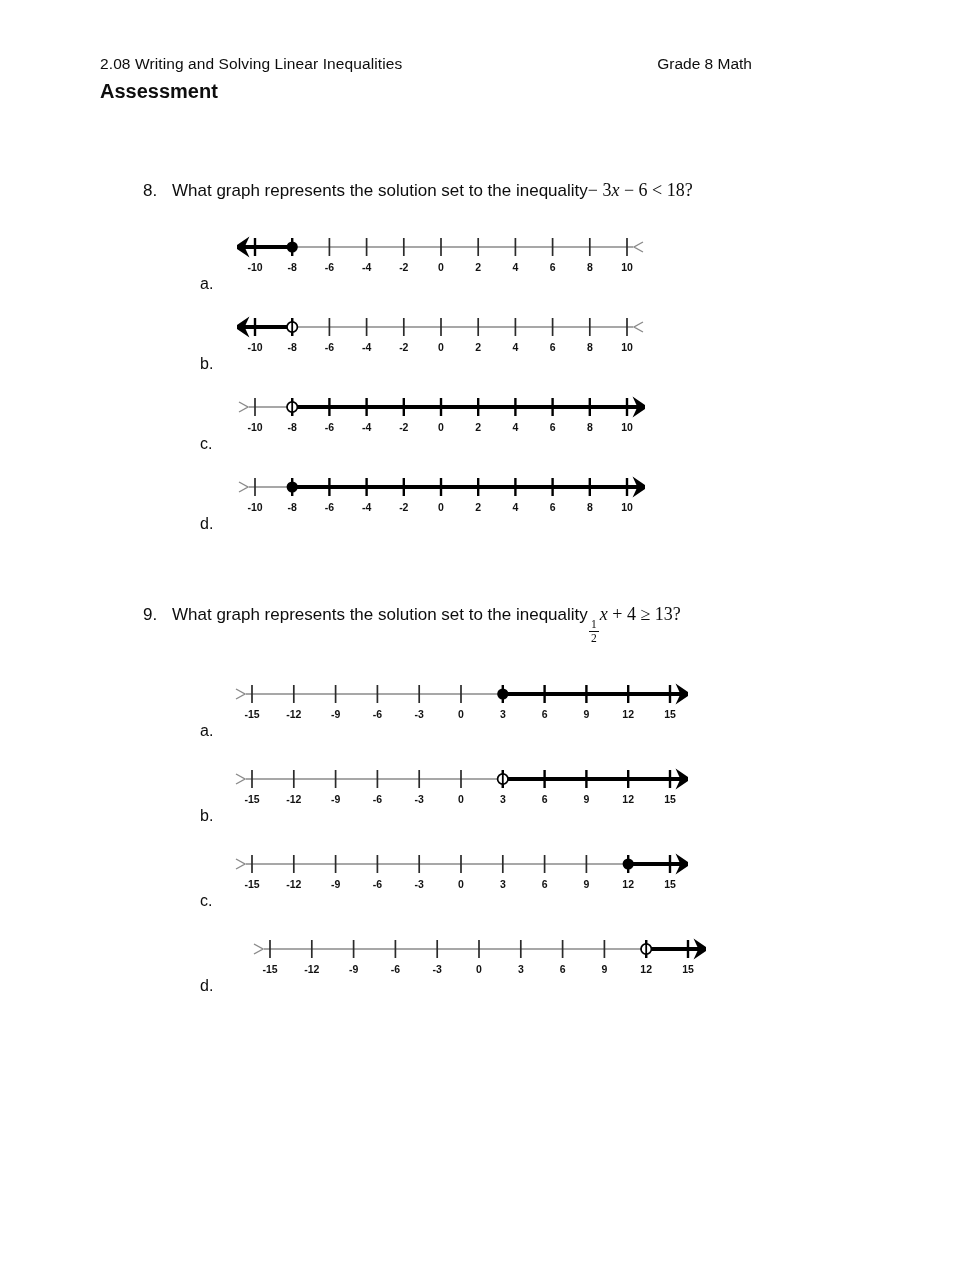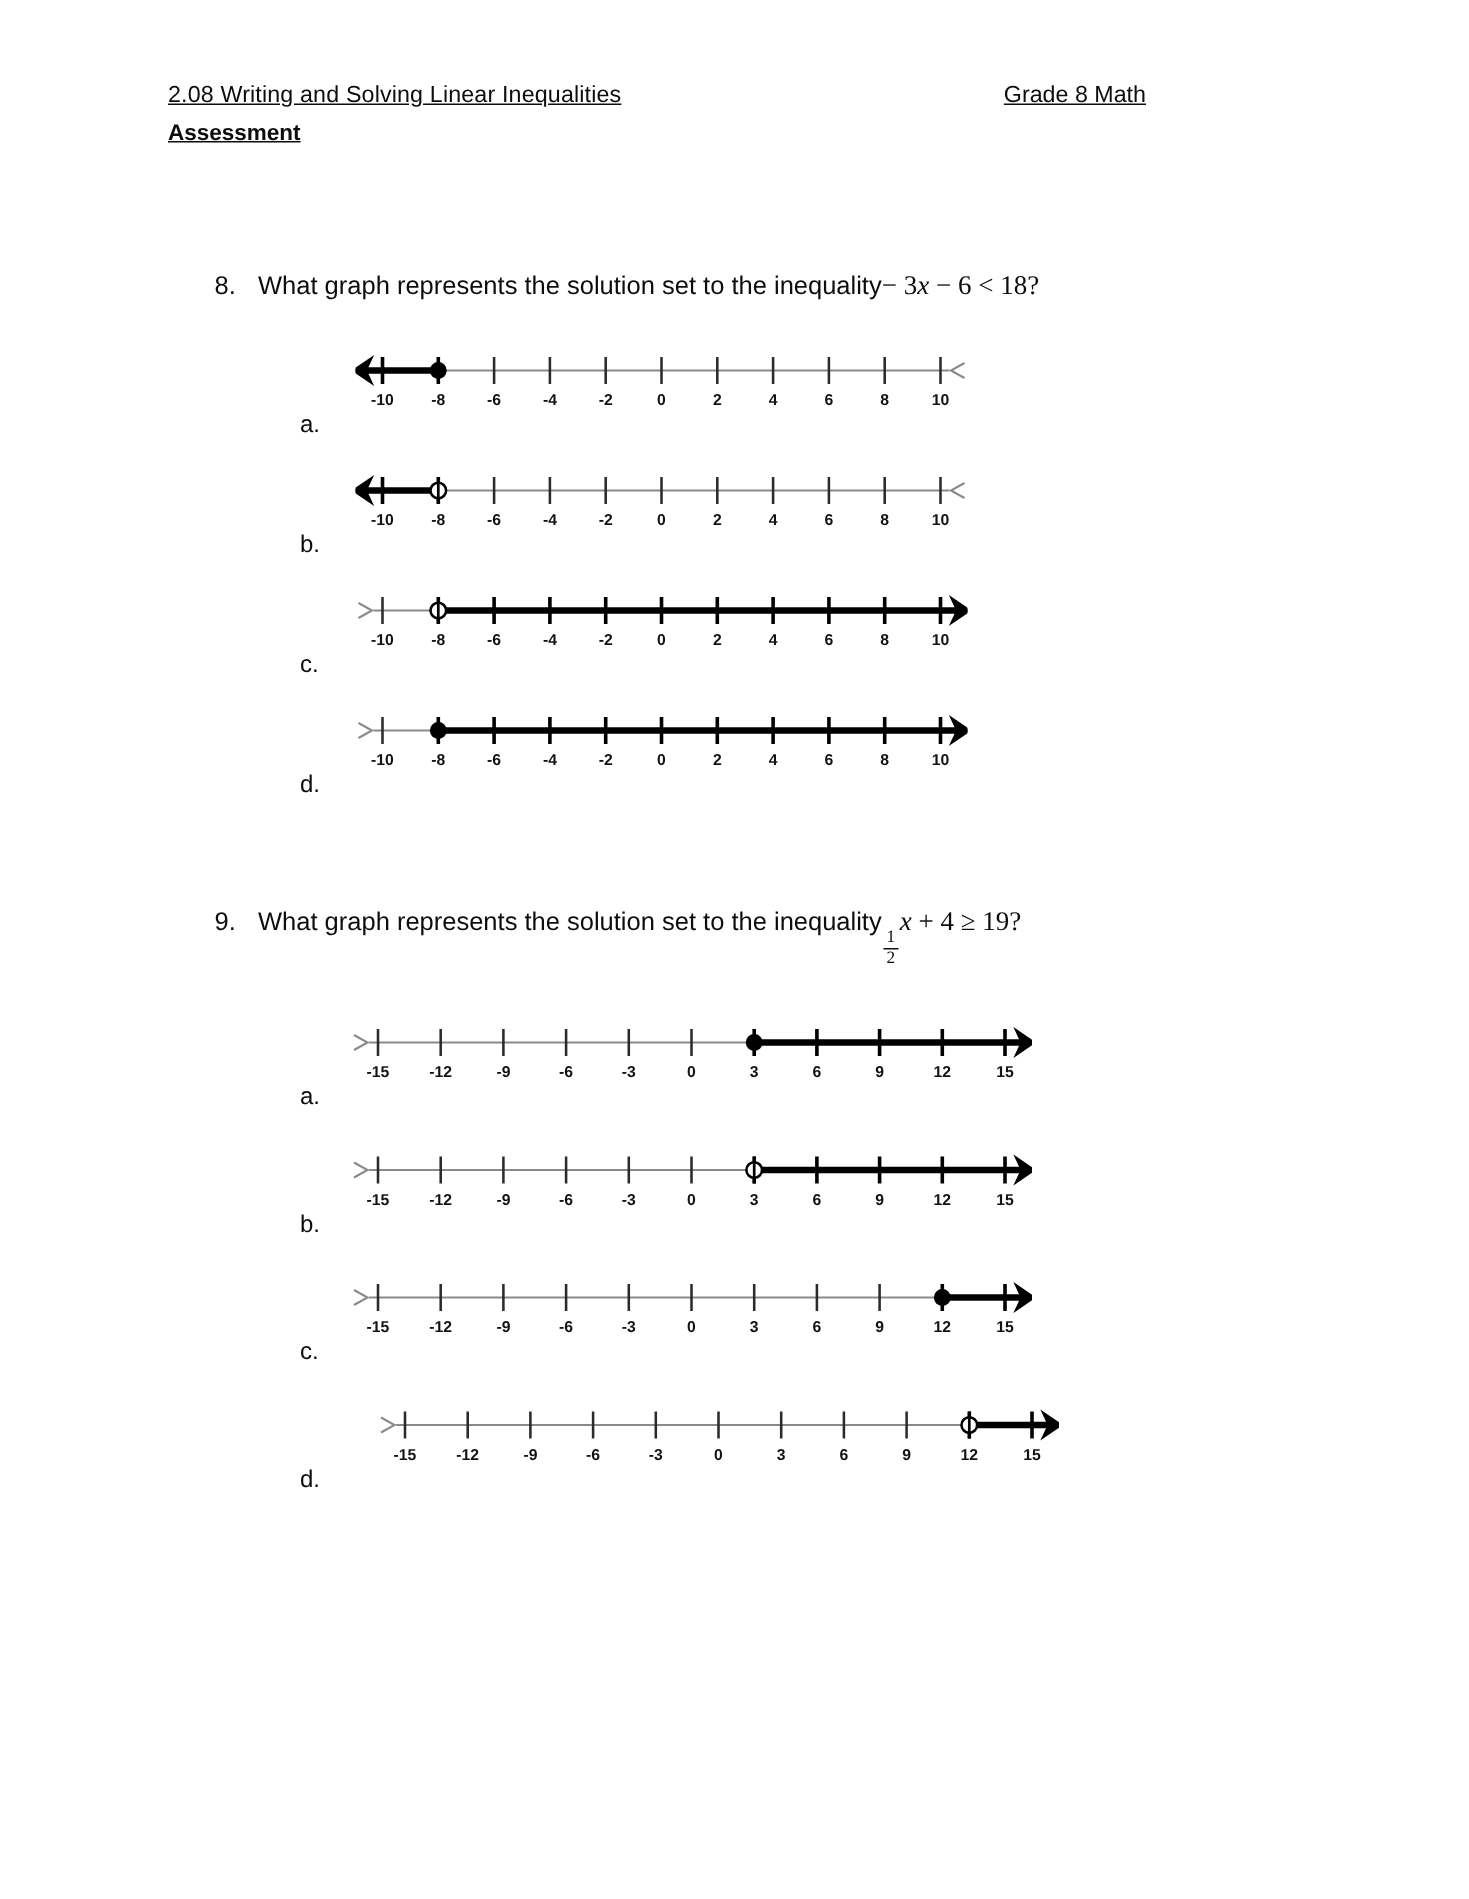--- a/index.html
+++ b/index.html
@@ -12,42 +12,41 @@
     height: 1266px;
     position: relative;
     font-family: "Liberation Sans", sans-serif;
     color: #0d0d0d;
     overflow: hidden;
   }
 
   
   .header {
     position: absolute;
-    left: 112px;
+    left: 100px;
     top: 55px;
     width: 760px;
-    text-decoration: underline;
   }
   .header-row {
     display: flex;
     justify-content: space-between;
     align-items: baseline;
   }
   .header-title {
     font-size: 15.5px;
     letter-spacing: .1px;
     white-space: nowrap;
   }
   .header-right {
     font-size: 15.5px;
     white-space: nowrap;
     padding-right: 108px;
   }
   .header-sub {
-    font-size: 15px;
+    font-size: 20px;
     font-weight: bold;
     margin-top: 7px;
   }
 
   
   .question {
     position: absolute;
     left: 143px;
     width: 790px;
   }
@@ -289,21 +288,21 @@
 
 <div class="question" id="question-9">
   <div class="q-line">
     <span class="q-num">9.</span>
     <span class="q-text">What graph represents the solution set to the inequality</span>
     <span class="math">
       <span class="frac">
         <span class="num">1</span>
         <span class="bar"></span>
         <span class="den">2</span>
-      </span><i>x</i><span> + 4 ≥ 19?</span>
+      </span><i>x</i><span> + 4 ≥ 13?</span>
     </span>
   </div>
   <div class="options" id="q9-options" style="margin-top: 25px;">
       <div class="option" style="height: 85px;">
         <div class="opt-letter" style="top: 52px;">a.</div>
         <div class="nl-wrap" style="left: 91px; top: 10px;">
           <svg width="454" height="30" class="nl-svg">
             <line x1="12" y1="14" x2="442" y2="14" stroke="#8a8a8a" stroke-width="1.4"></line>
             <line x1="268.79999999999995" y1="14" x2="449" y2="14" stroke="#000000" stroke-width="4.2"></line>
             <line x1="18" y1="5" x2="18" y2="23" stroke="#2b2b2b" stroke-width="1.7"></line>

